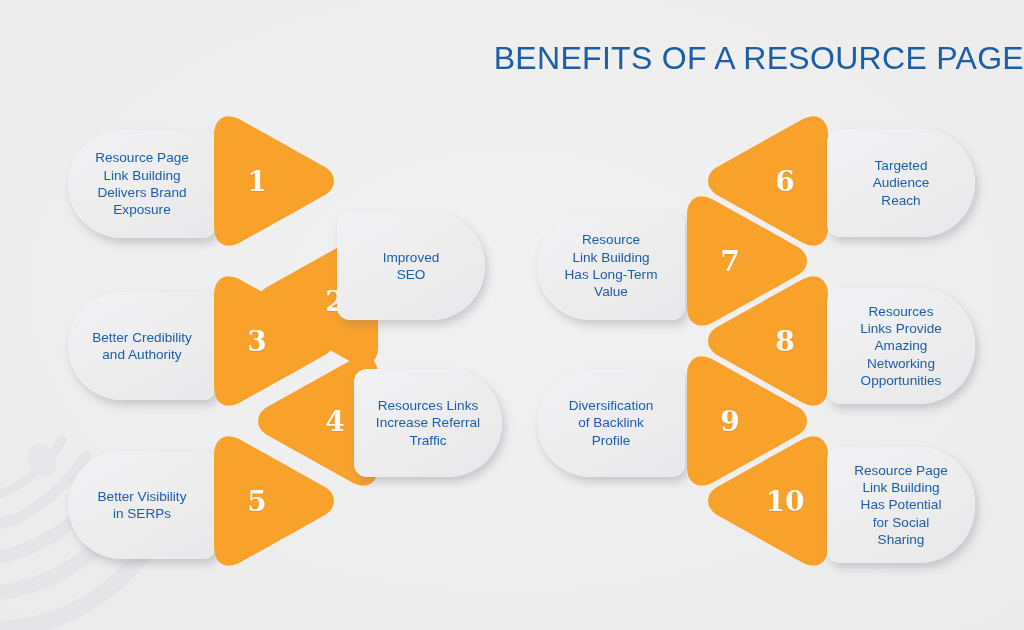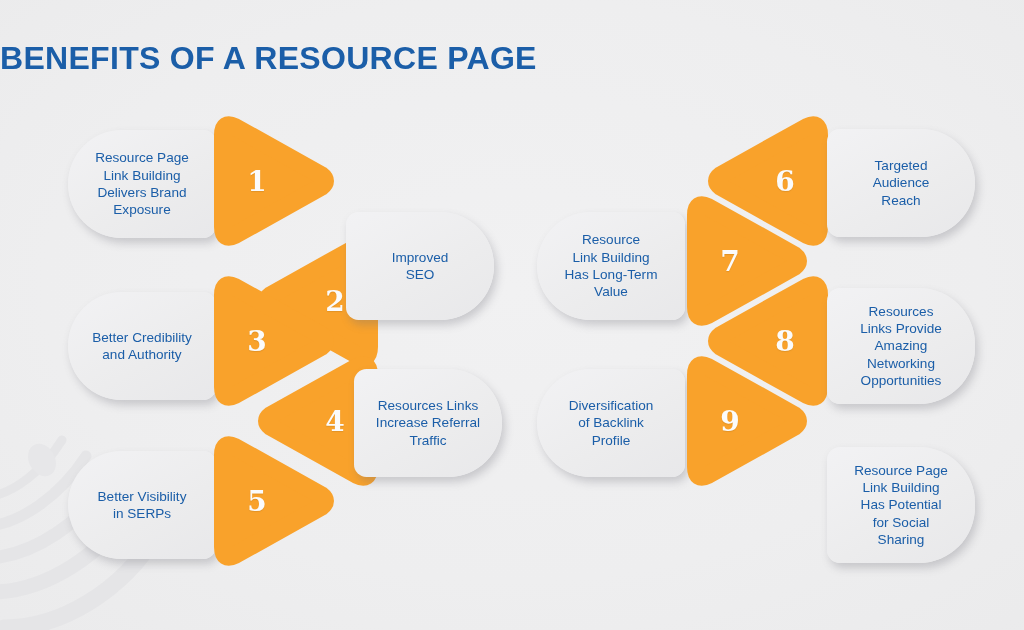--- a/index.html
+++ b/index.html
@@ -14,22 +14,22 @@
       radial-gradient(ellipse 900px 560px at 50% 46%, #f1f1f2 0%, #eeeeef 52%, #e9e9ea 100%);
     overflow:hidden;
   }
 
   
   #swoosh{position:absolute;left:-10px;bottom:-14px;width:250px;height:230px;pointer-events:none;}
 
   
   #title{
     position:absolute;left:0;top:40px;width:1024px;
-    text-align:left;
-    font-size:32px;font-weight:bold;letter-spacing:.3px;
+    text-align:right;
+    font-size:32px;font-weight:normal;letter-spacing:.3px;
     color:#1b5ea8;
     font-family:"Liberation Sans", sans-serif;
   }
 
   
   .tri{
     position:absolute;width:108px;height:116px;
   }
   .tri svg{position:absolute;left:0;top:0;width:108px;height:116px;overflow:visible;}
   .tri .num{
@@ -97,21 +97,21 @@
     </svg>
     <div class="num">1</div>
   </div>
 
   <div class="tri left" style="left:263px;top:243px;">
     <svg viewBox="0 0 108 116">
       <path d="M94 4 L8 52 Q0 58 8 64 L94 112 Q106 118 106 104 L106 12 Q106 -2 94 4 Z" fill="#f9a22b" stroke="#f9a22b" stroke-width="18" stroke-linejoin="round"></path>
     </svg>
     <div class="num">2</div>
   </div>
-  <div class="card bulge-right" style="left:346px;top:212px;">
+  <div class="card bulge-right" style="left:337px;top:212px;">
     <div>
       <span>Improved</span>
       <span>SEO</span>
     </div>
   </div>
 
   <div class="card bulge-left" style="left:68px;top:292px;">
     <div>
       <span>Better Credibility</span>
       <span>and Authority</span>
@@ -203,20 +203,26 @@
       <span>Profile</span>
     </div>
   </div>
   <div class="tri right" style="left:694px;top:363px;">
     <svg viewBox="0 0 108 116">
       <path d="M14 4 L100 52 Q108 58 100 64 L14 112 Q2 118 2 104 L2 12 Q2 -2 14 4 Z" fill="#f9a22b" stroke="#f9a22b" stroke-width="18" stroke-linejoin="round"></path>
     </svg>
     <div class="num">9</div>
   </div>
 
+  <div class="tri left" style="left:713px;top:443px;">
+    <svg viewBox="0 0 108 116">
+      <path d="M94 4 L8 52 Q0 58 8 64 L94 112 Q106 118 106 104 L106 12 Q106 -2 94 4 Z" fill="#f9a22b" stroke="#f9a22b" stroke-width="18" stroke-linejoin="round"></path>
+    </svg>
+    <div class="num">10</div>
+  </div>
   <div class="card bulge-right" style="left:827px;top:447px;height:116px;">
     <div>
       <span>Resource Page</span>
       <span>Link Building</span>
       <span>Has Potential</span>
       <span>for Social</span>
       <span>Sharing</span>
     </div>
   </div>
 

